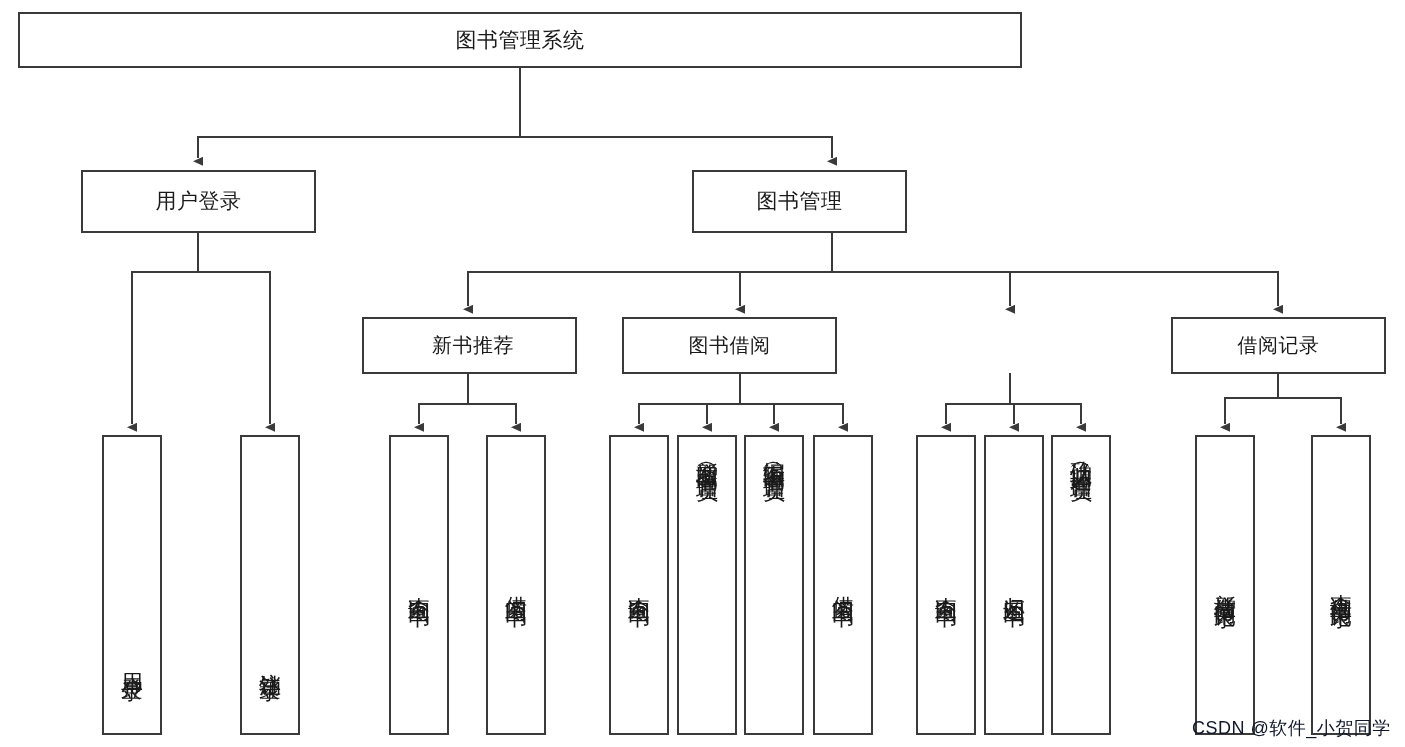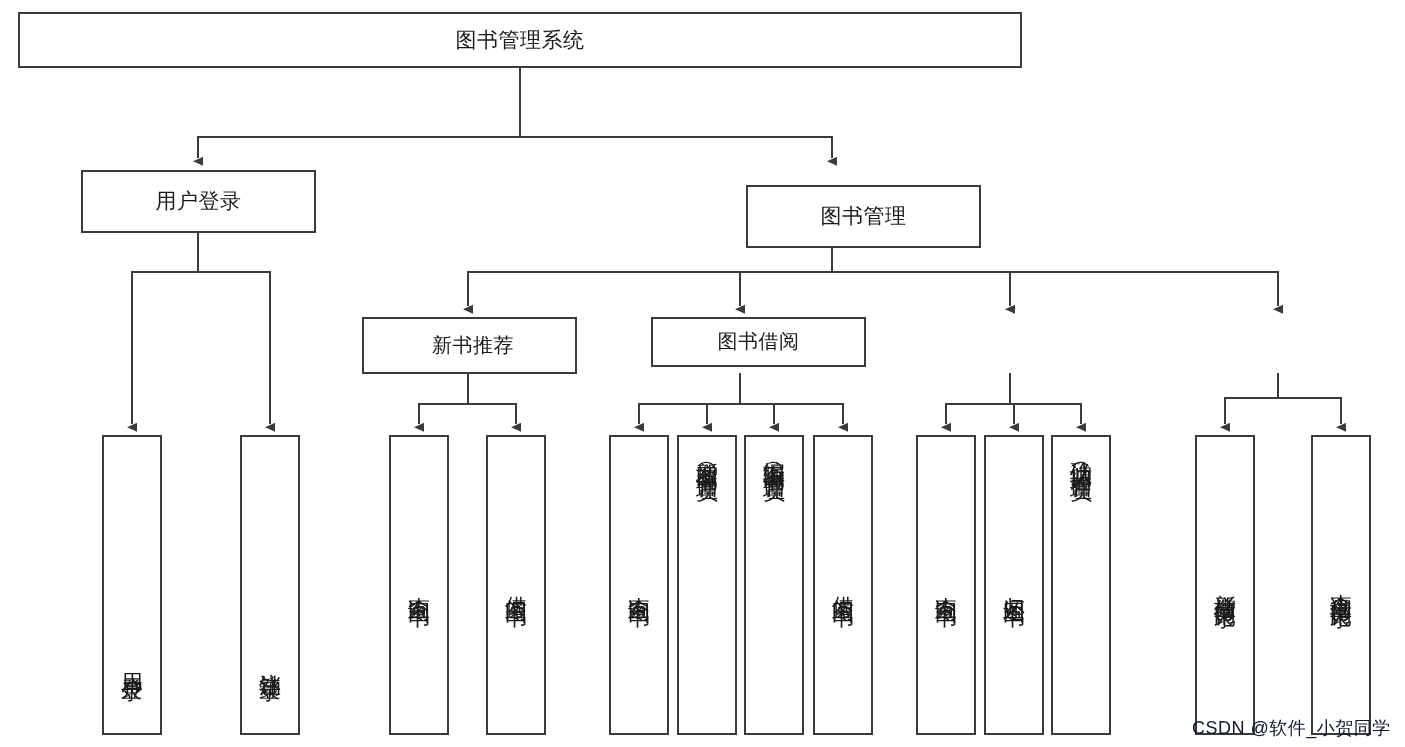--- a/index.html
+++ b/index.html
@@ -135,29 +135,32 @@
     </g>
   </svg>
 
   <div class="node horiz" style="left:18px; top:12px; width:1004px; height:56px;">
     <span class="node-label">图书管理系统</span>
   </div>
 
   <div class="node horiz" style="left:81px; top:170px; width:235px; height:63px;">
     <span class="node-label">用户登录</span>
   </div>
-  <div class="node horiz" style="left:746px; top:170px; width:235px; height:63px;margin-top:15px;">
+  <div class="node horiz" style="left:692px; top:170px; width:215px; height:63px;">
     <span class="node-label">图书管理</span>
   </div>
 
   <div class="node lvl3" style="left:362px; top:317px; width:215px; height:57px;padding-left:7px;">
     <span class="node-label">新书推荐</span>
   </div>
-  <div class="node lvl3" style="left:651px; top:317px; width:215px; height:50px;">
+  <div class="node lvl3" style="left:622px; top:317px; width:215px; height:57px;">
     <span class="node-label">图书借阅</span>
+  </div>
+  <div class="node lvl3" style="left:1171px; top:317px; width:215px; height:57px;">
+    <span class="node-label">借阅记录</span>
   </div>
 
   <div class="node leaf align-bottom" style="left:102px; top:435px; width:60px; height:300px; padding-bottom:66px;">
     <span class="node-label">用户登录</span>
   </div>
   <div class="node leaf align-bottom" style="left:240px; top:435px; width:60px; height:300px; padding-bottom:66px;">
     <span class="node-label">注销登录</span>
   </div>
 
   <div class="node leaf" style="left:389px; top:435px; width:60px; height:300px;">

